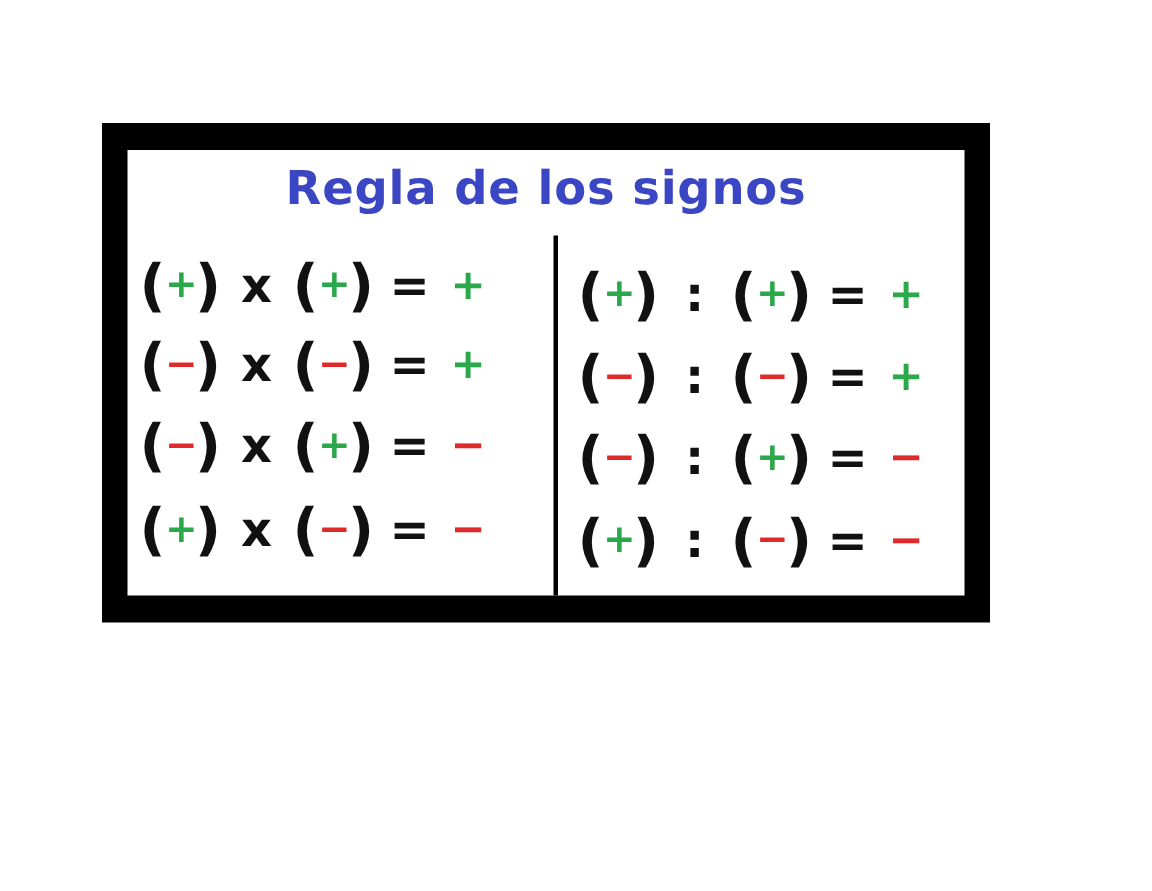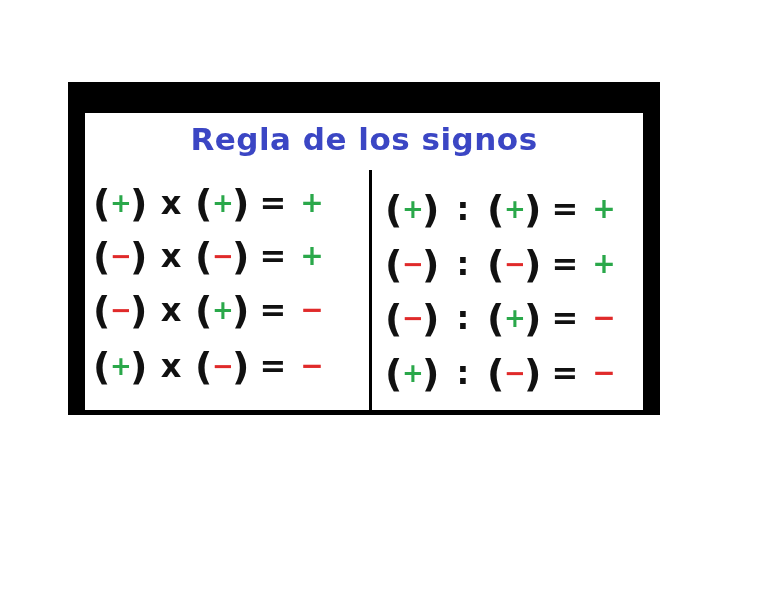--- a/index.html
+++ b/index.html
@@ -1,19 +1,19 @@
 <!DOCTYPE html>
 <html><head>
 <meta charset="utf-8">
 <style>
   html, body { margin:0; padding:0; background:#ffffff; }
   body { width:768px; height:594px; position:relative; overflow:hidden;
          font-family:"DejaVu Sans", sans-serif; }
   .frame { position:absolute; left:68px; top:82px; width:592px; height:333px; background:#000; }
-  .inner { position:absolute; left:17px; top:18px; width:558px; height:297px; background:#ffffff;margin-top:13px; }
+  .inner { position:absolute; left:17px; top:18px; width:558px; height:297px; background:#ffffff; }
   .title { position:absolute; left:0; top:6px; width:558px; text-align:center;
            font-size:31px; font-weight:bold; color:#3b46c4; letter-spacing:0.5px; line-height:40px; }
   .divider { position:absolute; left:284px; top:57px; width:3px; height:240px; background:#000; }
   .row { position:absolute; height:48px; display:flex; align-items:center; white-space:nowrap; }
   .tok { display:inline-block; text-align:center; font-weight:bold; color:#111; line-height:48px; }
   .paren { font-size:38px; width:17px; }
   .sign { font-size:26px; width:20px; }
   .op { font-size:32px; width:48px; }
   .eq { font-size:32px; width:48px; }
   .res { font-size:28px; width:30px; }

